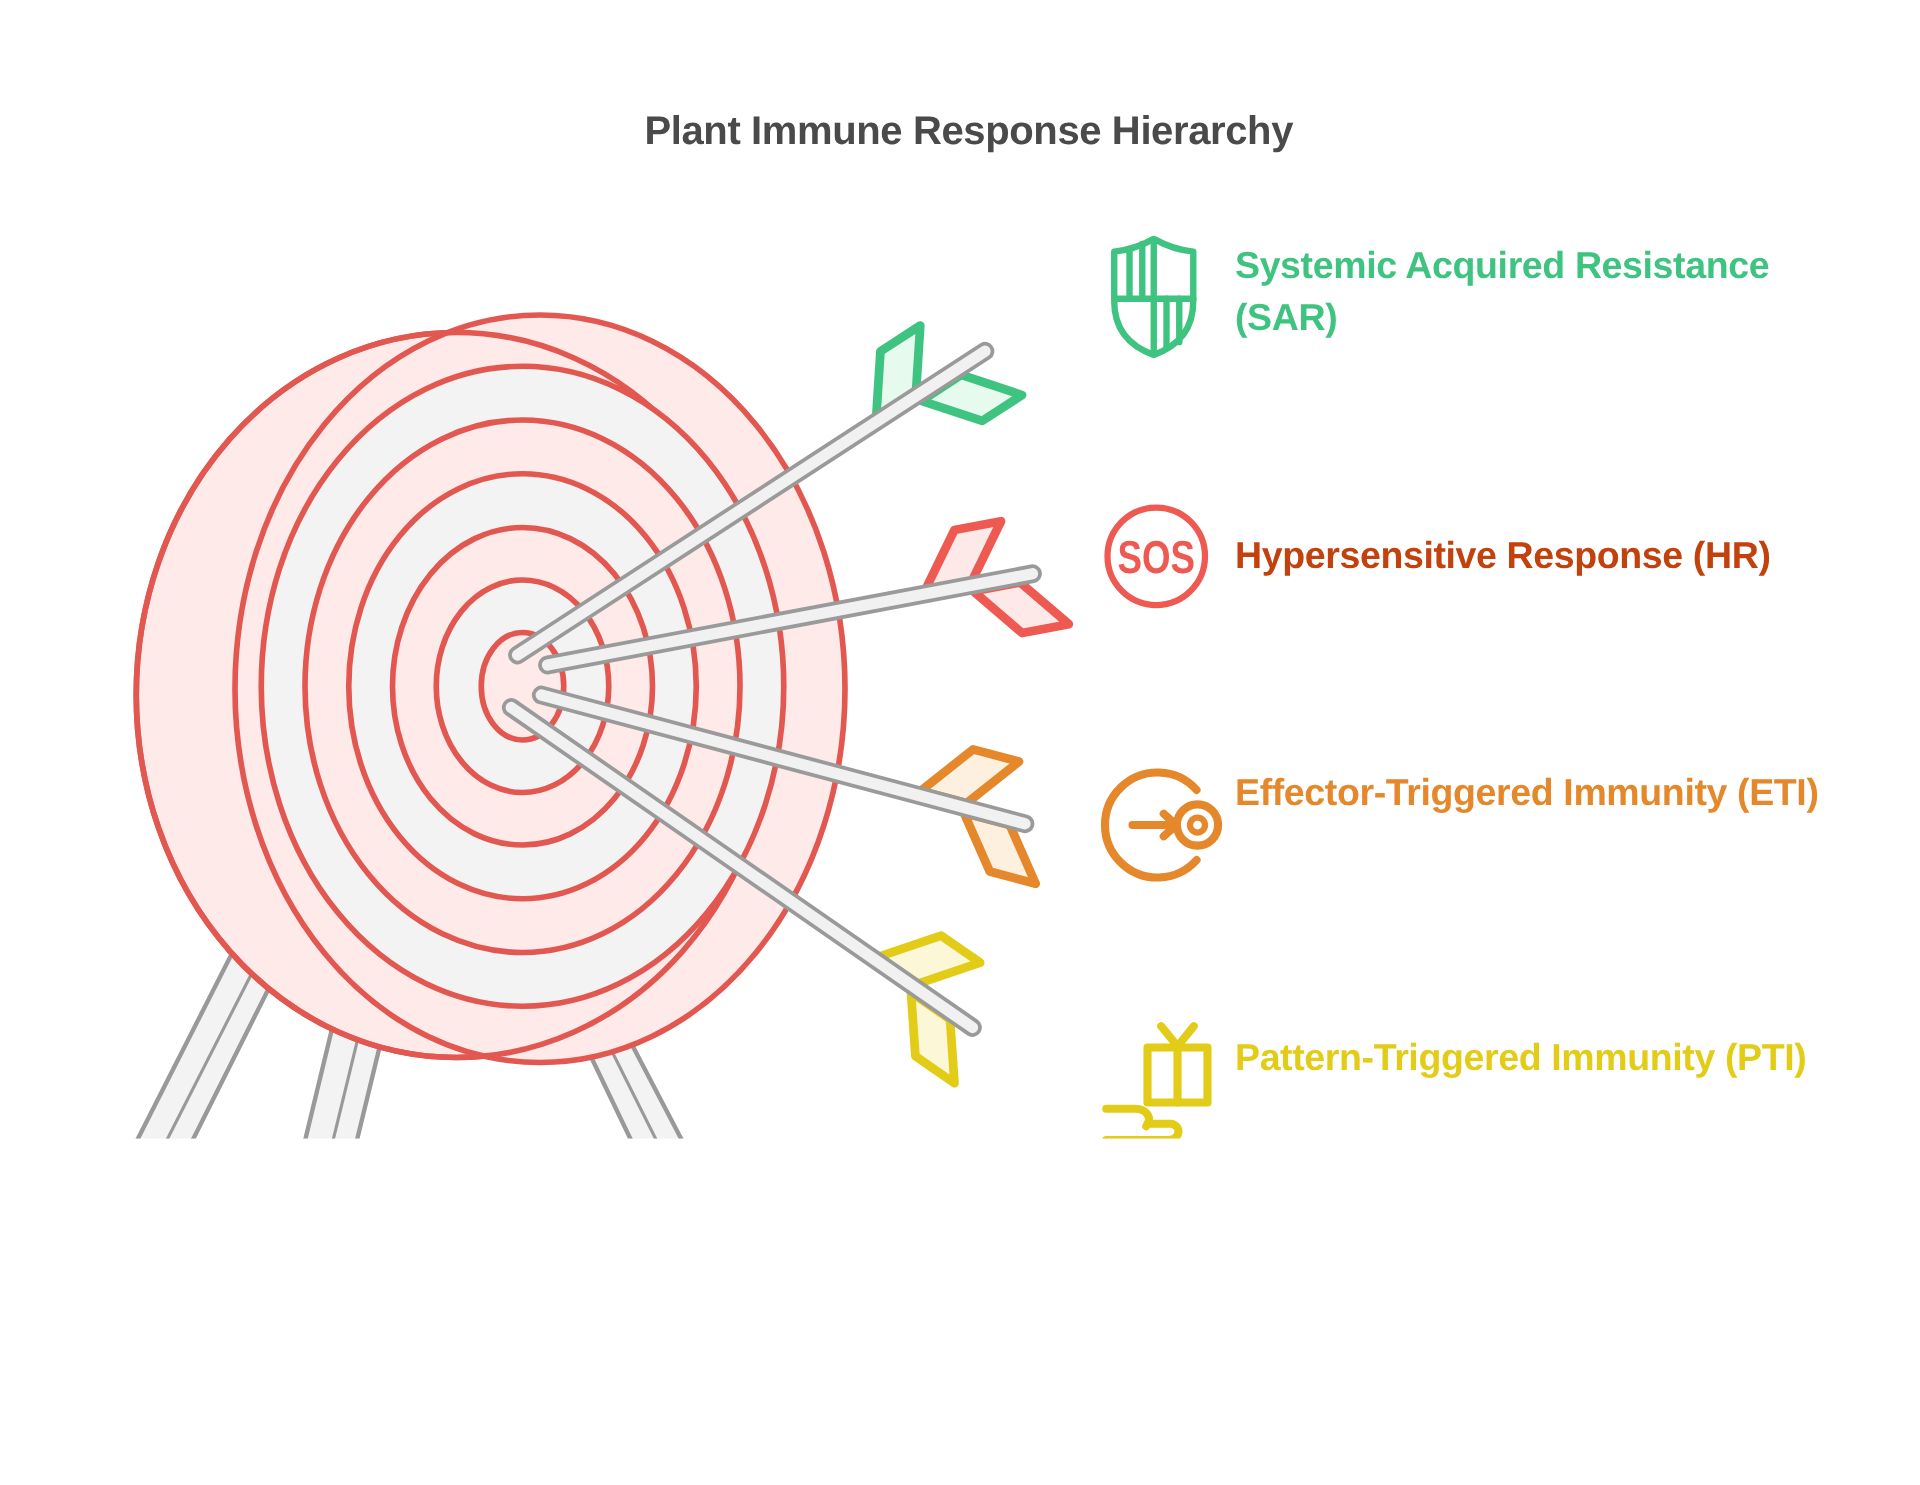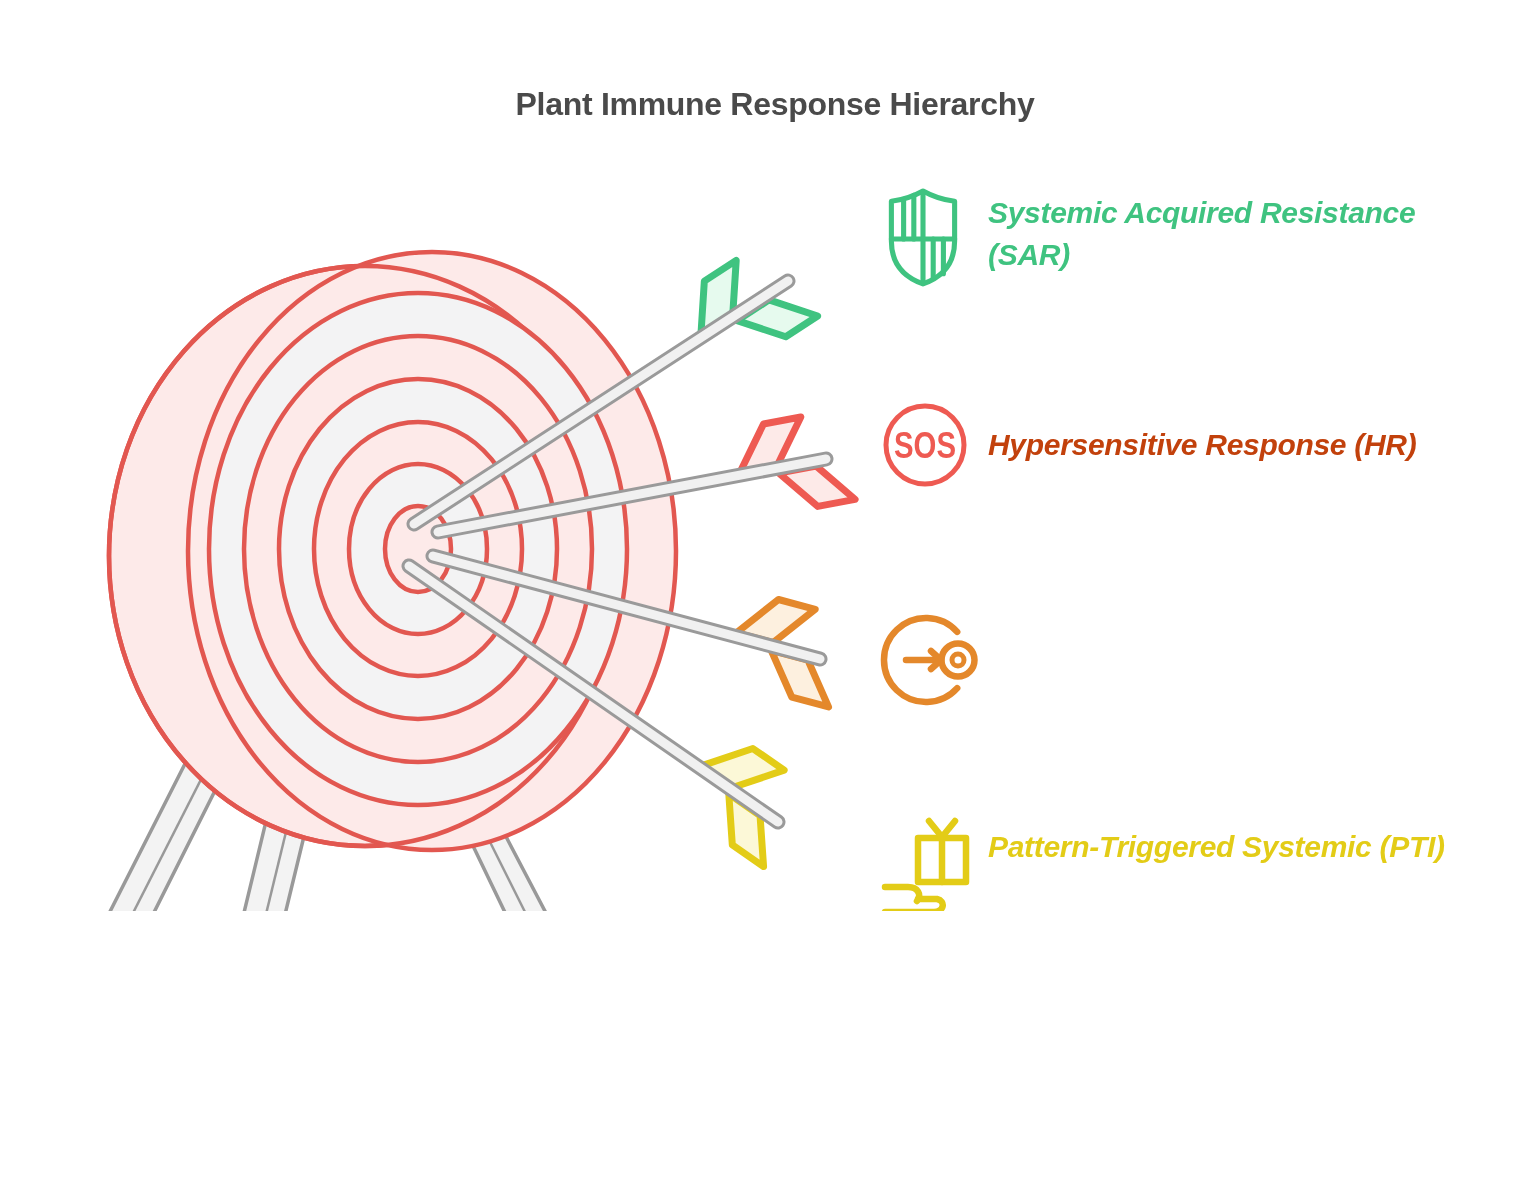--- a/index.html
+++ b/index.html
@@ -8,21 +8,21 @@
     font-family:"Liberation Sans", sans-serif;
   }
   .scene{position:absolute;left:0;top:0;}
   .page-title{
     position:absolute;left:0;top:86px;width:1550px;text-align:center;
     font-size:32px;font-weight:bold;color:#4a4a4a;letter-spacing:-0.3px;
   }
   .legend-icon{position:absolute;}
   .legend-label{
     position:absolute;left:988px;width:500px;
-    font-size:30px;font-weight:bold;line-height:42px;letter-spacing:-0.3px;font-style:italic;
+    font-size:30px;font-weight:bold;line-height:42px;letter-spacing:-0.3px;
   }
   .lbl-sar{top:192px;color:#3fc380;}
   .lbl-hr{top:424px;color:#c2410c;}
   .lbl-eti{top:614px;color:#e4882b;}
   .lbl-pti{top:826px;color:#e3cc17;}
   .sos-text{
     font-family:"Liberation Sans", sans-serif;font-weight:bold;font-size:37px;
     fill:#ee5a52;
   }
 </style>
@@ -126,23 +126,24 @@
   </svg>
   <div class="legend-label lbl-hr">Hypersensitive Response (HR)</div>
 
   <svg class="legend-icon" style="left:880px;top:608px;" width="104" height="104" viewBox="0 0 104 104" fill="none" stroke="#e4882b" stroke-width="6.5" stroke-linecap="round" stroke-linejoin="round">
     <path d="M77.2,23.9 A42,42 0 1 0 77.2,80.1"></path>
     <path d="M26,52 L58,52"></path>
     <path d="M51,43 L61,52 L51,61"></path>
     <circle cx="78" cy="52" r="16.5"></circle>
     <circle cx="78" cy="52" r="6" stroke-width="5"></circle>
   </svg>
+  <div class="legend-label lbl-eti">Effector-Triggered Immunity (ETI)</div>
 
   <svg class="legend-icon" style="left:876px;top:814px;" width="106" height="106" viewBox="0 0 106 106" fill="none" stroke="#e3cc17" stroke-width="6.5" stroke-linecap="round" stroke-linejoin="round">
     <path d="M42,24 L90,24 L90,68 L42,68 Z"></path>
     <path d="M66,24 L66,68"></path>
     <path d="M53,7 L66,23 L79,7"></path>
     <path d="M9,73 L32,73 C42,73 46,81 41,87"></path>
     <path d="M9,98 L58,98 C68,98 70,87 61,85 L42,85"></path>
   </svg>
-  <div class="legend-label lbl-pti">Pattern-Triggered Systemic (PTI)</div>
+  <div class="legend-label lbl-pti">Pattern-Triggered Immunity (PTI)</div>
 
 </div>
 
 </body></html>

